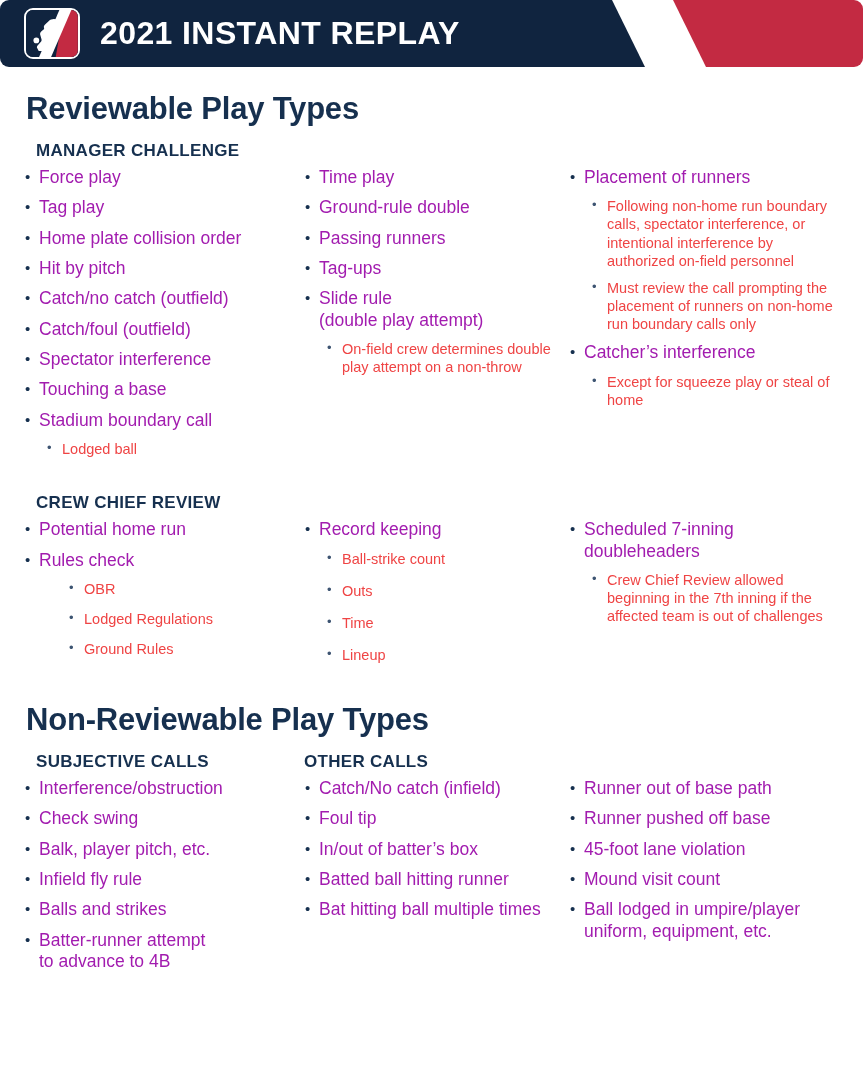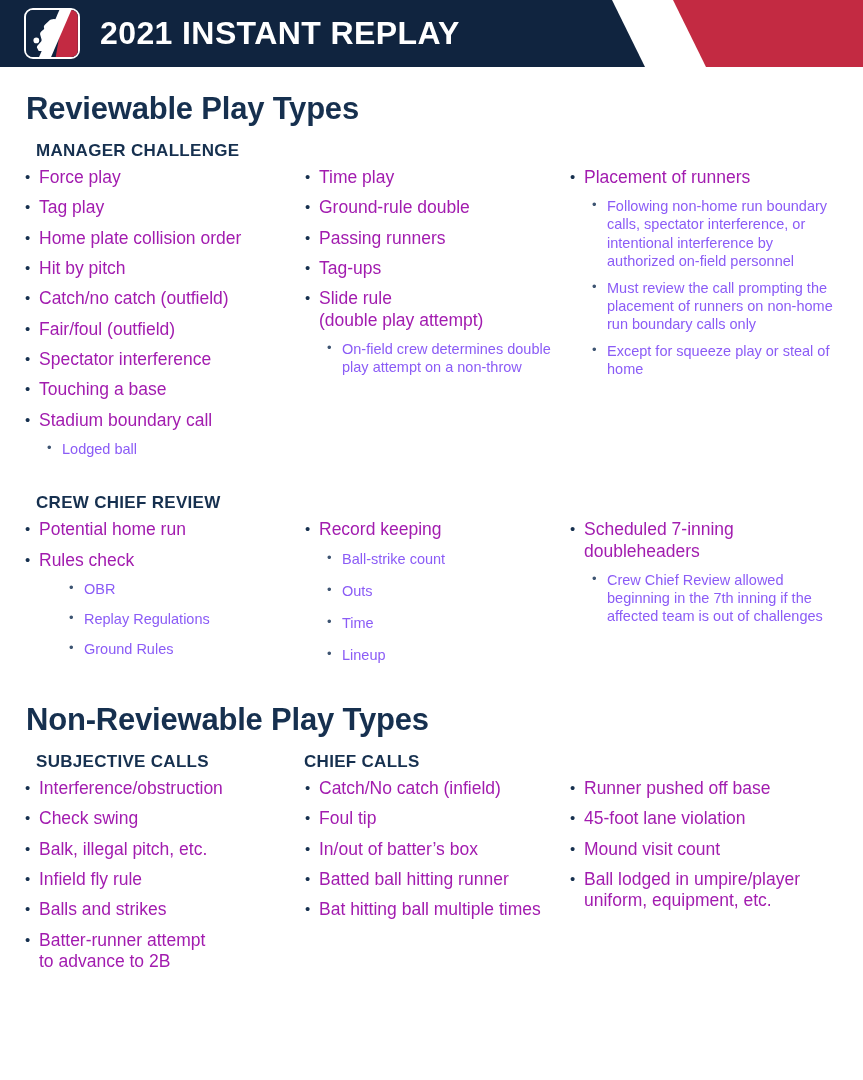--- a/index.html
+++ b/index.html
@@ -2,21 +2,21 @@
 <html><head>
 <meta charset="utf-8">
 <style>
   html,body{margin:0;padding:0;}
   body{
     width:863px;height:1080px;background:#ffffff;
     font-family:"Liberation Sans","DejaVu Sans",sans-serif;
     color:#16304f;overflow:hidden;position:relative;
   }
   
-  .header{position:relative;width:863px;height:67px;overflow:hidden;}
+  .header{position:relative;width:863px;height:67px;overflow:hidden;border-radius:9px;}
   .header-navy{
     position:absolute;left:0;top:0;width:645px;height:67px;
     background:#10243f;
     clip-path:polygon(0 0,612px 0,645px 67px,0 67px);
   }
   .header-red{
     position:absolute;left:668px;top:0;width:200px;height:67px;
     background:#c32a42;
     clip-path:polygon(5px 0,200px 0,200px 67px,38px 67px);
   }
@@ -53,21 +53,21 @@
   .l1{
     font-size:17.5px;color:#a21caf;line-height:1.22;
     padding-left:15px;margin-bottom:9px;
   }
   .l1::before{
     content:"\2022";position:absolute;left:1px;top:0;
     color:#16304f;font-size:15px;line-height:1.3;
   }
   
   .l2{
-    font-size:14.5px;color:#8b5cf6;line-height:1.25;
+    font-size:14.5px;color:#ef4444;line-height:1.25;
     padding-left:16px;margin:0 0 9px 22px;
   }
   .l2::before{
     content:"\2022";position:absolute;left:1px;top:0;
     color:#3d5472;font-size:13px;line-height:1.3;
   }
   .l2.deep{margin-left:44px;margin-bottom:12px;}
   .l2.airy{margin-bottom:14px;}
   .nowrap-block{white-space:pre-line;}
   .sec-gap{height:26px;}
@@ -104,21 +104,21 @@
   <div class="subhead">MANAGER CHALLENGE</div>
 
   <div class="cols">
     <div class="col c1">
       <ul>
         <li class="l1">Force play</li>
         <li class="l1">Tag play</li>
         <li class="l1">Home plate collision order</li>
         <li class="l1">Hit by pitch</li>
         <li class="l1">Catch/no catch (outfield)</li>
-        <li class="l1">Fair/foul (outfield)</li>
+        <li class="l1">Catch/foul (outfield)</li>
         <li class="l1">Spectator interference</li>
         <li class="l1">Touching a base</li>
         <li class="l1">Stadium boundary call</li>
         <li class="l2">Lodged ball</li>
       </ul>
     </div>
 
     <div class="col c2">
       <ul>
         <li class="l1">Time play</li>
@@ -129,36 +129,37 @@
 (double play attempt)</li>
         <li class="l2">On-field crew determines double play attempt on a non-throw</li>
       </ul>
     </div>
 
     <div class="col c3">
       <ul>
         <li class="l1">Placement of runners</li>
         <li class="l2">Following non-home run boundary calls, spectator interference, or intentional interference by authorized on-field personnel</li>
         <li class="l2">Must review the call prompting the placement of runners on non-home run boundary calls only</li>
+        <li class="l1">Catcher’s interference</li>
         <li class="l2">Except for squeeze play or steal of home</li>
       </ul>
     </div>
   </div>
 
   <div class="sec-gap"></div>
 
   <div class="subhead">CREW CHIEF REVIEW</div>
 
   <div class="cols">
     <div class="col c1">
       <ul>
         <li class="l1">Potential home run</li>
         <li class="l1">Rules check</li>
         <li class="l2 deep">OBR</li>
-        <li class="l2 deep">Replay Regulations</li>
+        <li class="l2 deep">Lodged Regulations</li>
         <li class="l2 deep">Ground Rules</li>
       </ul>
     </div>
 
     <div class="col c2">
       <ul>
         <li class="l1">Record keeping</li>
         <li class="l2 airy">Ball-strike count</li>
         <li class="l2 airy">Outs</li>
         <li class="l2 airy">Time</li>
@@ -176,52 +177,53 @@
   </div>
 
   <div class="section-title">Non-Reviewable Play Types</div>
   <div class="title-gap"></div>
 
   <div class="cols">
     <div class="col c1">
         <div class="subhead">SUBJECTIVE CALLS</div>
       </div>
     <div class="col c2">
-        <div class="subhead" style="margin-left:0">CHIEF CALLS</div>
+        <div class="subhead" style="margin-left:0">OTHER CALLS</div>
       </div>
     <div class="col c3">
         <div class="subhead" style="margin-left:0"></div>
       </div>
   </div>
 
   <div class="cols">
     <div class="col c1">
       <ul>
         <li class="l1">Interference/obstruction</li>
         <li class="l1">Check swing</li>
-        <li class="l1">Balk, illegal pitch, etc.</li>
+        <li class="l1">Balk, player pitch, etc.</li>
         <li class="l1">Infield fly rule</li>
         <li class="l1">Balls and strikes</li>
         <li class="l1 nowrap-block">Batter-runner attempt
-to advance to 2B</li>
+to advance to 4B</li>
       </ul>
     </div>
 
     <div class="col c2">
       <ul>
         <li class="l1">Catch/No catch (infield)</li>
         <li class="l1">Foul tip</li>
         <li class="l1">In/out of batter’s box</li>
         <li class="l1">Batted ball hitting runner</li>
         <li class="l1">Bat hitting ball multiple times</li>
       </ul>
     </div>
 
     <div class="col c3">
       <ul>
+        <li class="l1">Runner out of base path</li>
         <li class="l1">Runner pushed off base</li>
         <li class="l1">45-foot lane violation</li>
         <li class="l1">Mound visit count</li>
         <li class="l1 nowrap-block">Ball lodged in umpire/player
 uniform, equipment, etc.</li>
       </ul>
     </div>
   </div>
 
 </div>

